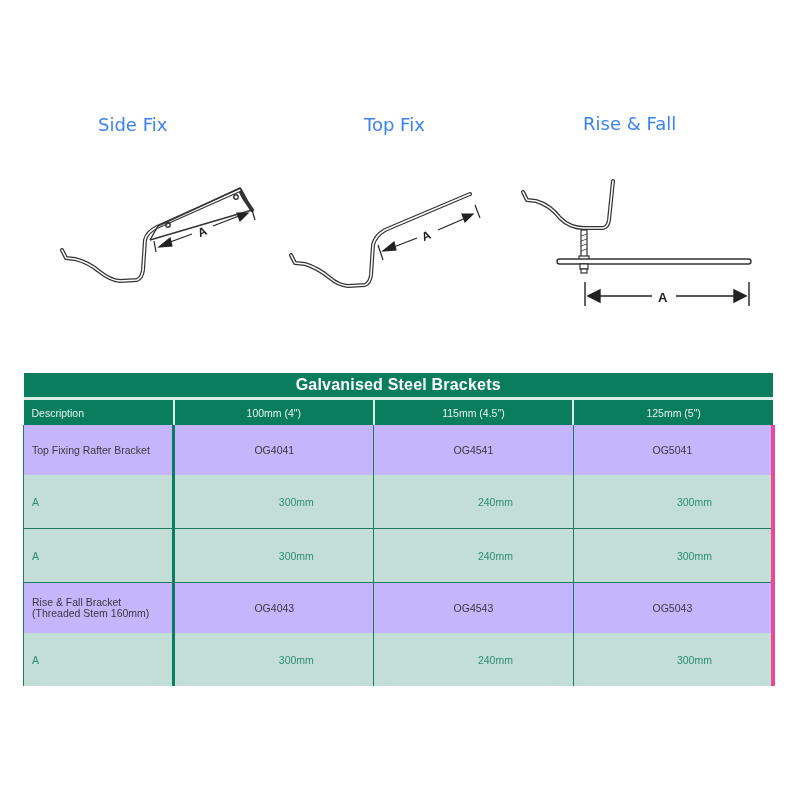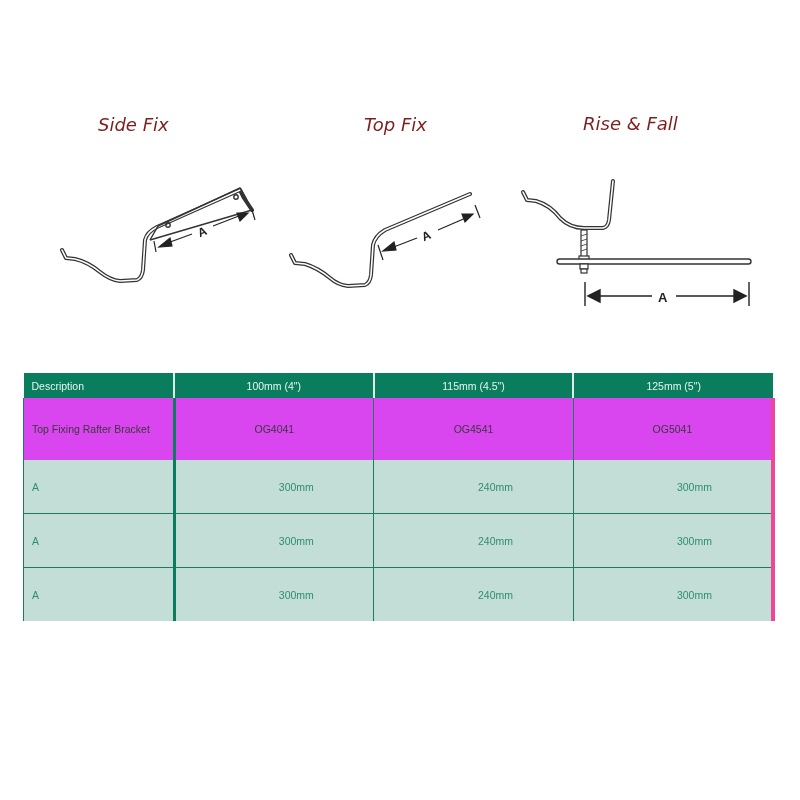--- a/index.html
+++ b/index.html
@@ -15,23 +15,22 @@
       font-family: "Liberation Sans", sans-serif;
     }
     .diagram {
       position: absolute;
       top: 0;
     }
     .diagram-label {
       position: absolute;
       font-family: "DejaVu Sans", sans-serif;
       font-size: 18px;
-      color: #7f1d1d;
+      color: #3b82f6;
       white-space: nowrap;
-      font-style: italic;
     }
     .diagram svg {
       position: absolute;
       overflow: visible;
     }
 
     
     .spec-table {
       position: absolute;
       left: 23px;
@@ -64,23 +63,23 @@
       border-right: 2px solid #dcece7;
     }
     .header-row th:first-child {
       text-align: left;
       padding-left: 8px;
     }
     .header-row th:last-child {
       border-right: none;
     }
     .product-row td {
-      background: #d946ef;
+      background: #c4b5fd;
       color: #3a3a3a;
-      height: 62px;
+      height: 50px;
       font-size: 10.5px;
       text-align: center;
       border-left: 1px solid #1f7a60;
     }
     .dim-row td {
       background: #c3ded6;
       color: #2e8e6e;
       height: 53px;
       font-size: 10.5px;
       text-align: center;
@@ -202,20 +201,23 @@
 </div>
 
 <table class="spec-table">
   <colgroup>
     <col class="col-desc">
     <col class="col-size">
     <col class="col-size">
     <col class="col-size">
   </colgroup>
   <thead>
+    <tr class="title-row">
+      <th colspan="4">Galvanised Steel Brackets</th>
+    </tr>
     <tr class="header-row">
       <th>Description</th>
       <th>100mm (4")</th>
       <th>115mm (4.5")</th>
       <th>125mm (5")</th>
     </tr>
   </thead>
   <tbody>
 
     <tr class="product-row">
@@ -233,20 +235,29 @@
       <td>300mm</td>
     </tr>
 
     <tr class="dim-row sep">
       <td>A</td>
       <td>300mm</td>
       <td>240mm</td>
       <td>300mm</td>
     </tr>
 
+    <tr class="product-row">
+      <td>
+        <span class="desc-line">Rise &amp; Fall Bracket</span>
+        <span class="desc-line">(Threaded Stem 160mm)</span>
+      </td>
+      <td>OG4043</td>
+      <td>OG4543</td>
+      <td>OG5043</td>
+    </tr>
     <tr class="dim-row">
       <td style="height:44px;">A</td>
       <td>300mm</td>
       <td>240mm</td>
       <td>300mm</td>
     </tr>
   </tbody>
 </table>
 
 </body></html>

